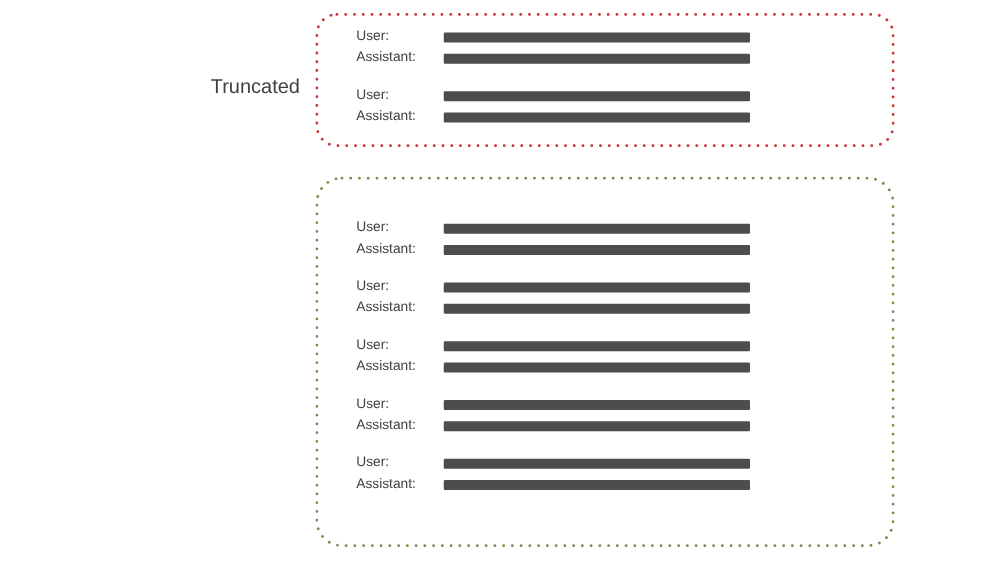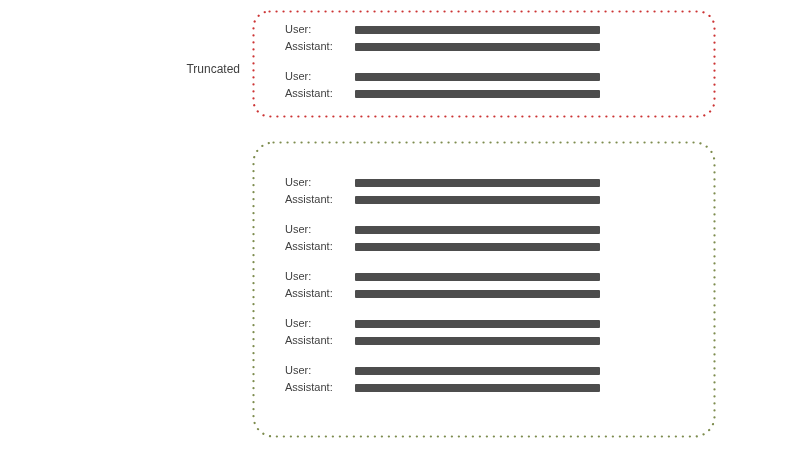--- a/index.html
+++ b/index.html
@@ -7,21 +7,21 @@
     position: relative;
     width: 800px; height: 450px;
     background: var(--canvas-bg, #ffffff);
     font-family: "Liberation Sans", sans-serif;
     overflow: hidden;
   }
   .side-label {
     position: absolute;
     left: 0; width: 240px;
     text-align: right;
-    font-size: 12px;
+    font-size: 16px;
     line-height: 19px;
     color: var(--label-text, #3f3f3f);
     white-space: nowrap;
   }
   .truncated-label { top: 60px; }
   .context-label   { top: 280px; }
   .box { position: absolute; }
   .truncated-box { left: 252px; top: 10px;  width: 464px; height: 108px; color: var(--truncated-border, #cc3333); }
   .context-box   { left: 252px; top: 141px; width: 464px; height: 297px; color: var(--context-border, #7d8c4e); }
   .border-svg { position: absolute; left: 0; top: 0; display: block; }

